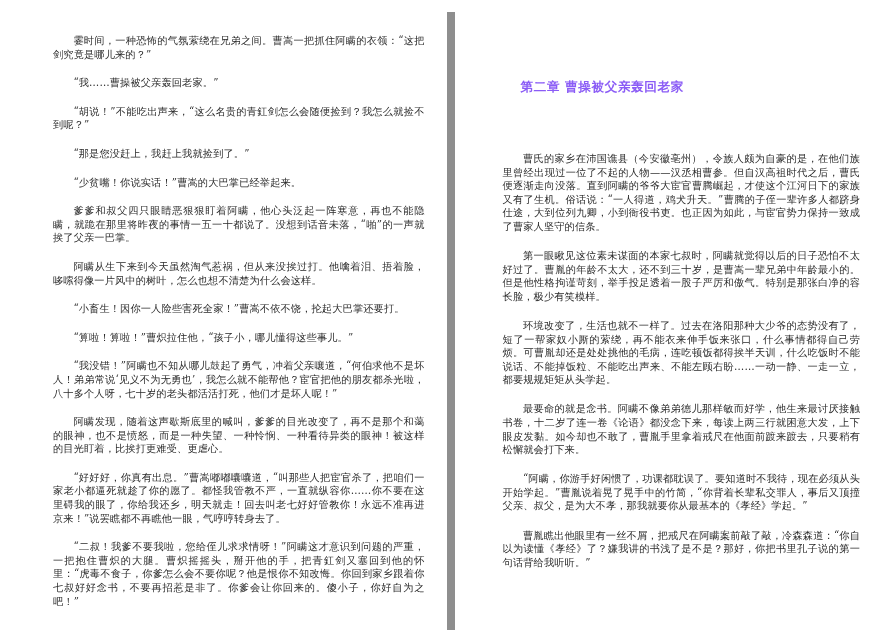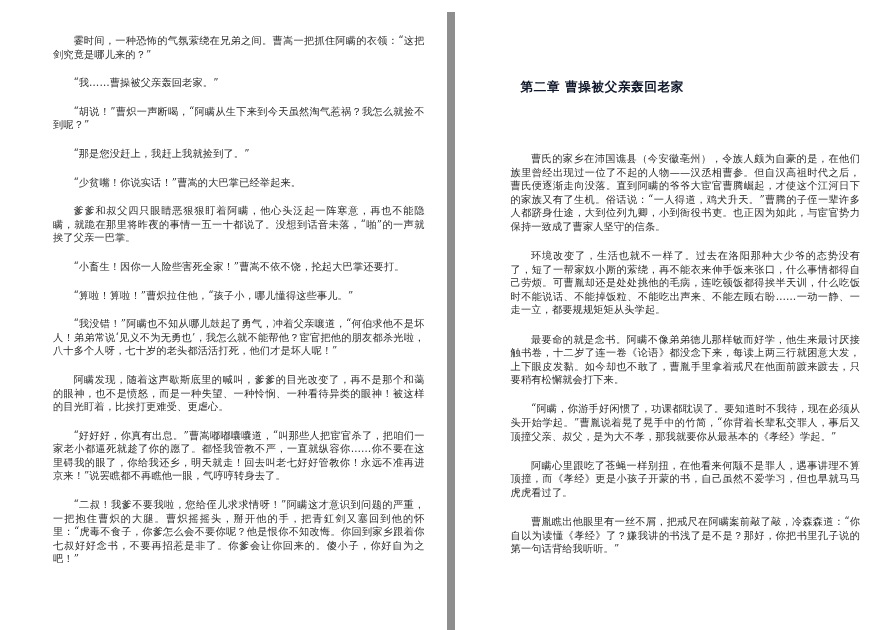--- a/index.html
+++ b/index.html
@@ -41,68 +41,69 @@
     text-indent:2em;
     text-align:justify;
     text-justify:inter-ideograph;
     margin:0 0 7px 0;
     letter-spacing:0.15px;
     font-family:"DejaVu Serif", "Liberation Serif", serif;
   }
   .chapter-title {
     font-size:12.6px;
     font-weight:bold;
-    color:#0f172a;
+    color:#8b5cf6;
     letter-spacing:0.6px;
     margin:44px 0 0 22px;
     line-height:18px;
   }
   .section-heading {
     font-size:10.4px;
     font-weight:bold;
     color:#1d1d1d;
     letter-spacing:0.4px;
     margin:52px 0 0 21px;
     line-height:16px;
   }
   .right-flow { margin-top:44px; }
-  .right-flow p.para { margin-bottom:7.5px;margin-left:8px; }
+  .right-flow p.para { margin-bottom:7.5px; }
 </style>
 </head>
 <body>
 
 <div class="reader">
 
   <div class="page page-left">
     <div class="page-body">
       <p class="para">霎时间，一种恐怖的气氛萦绕在兄弟之间。曹嵩一把抓住阿瞒的衣领：“这把剑究竟是哪儿来的？”</p>
       <p class="para">“我……曹操被父亲轰回老家。”</p>
-      <p class="para">“胡说！”曹炽一声断喝，“阿瞒从生下来到今天虽然淘气惹祸？我怎么就捡不到呢？”</p>
+      <p class="para">“胡说！”不能吃出声来，“这么名贵的青釭剑怎么会随便捡到？我怎么就捡不到呢？”</p>
       <p class="para">“那是您没赶上，我赶上我就捡到了。”</p>
       <p class="para">“少贫嘴！你说实话！”曹嵩的大巴掌已经举起来。</p>
       <p class="para">爹爹和叔父四只眼睛恶狠狠盯着阿瞒，他心头泛起一阵寒意，再也不能隐瞒，就跪在那里将昨夜的事情一五一十都说了。没想到话音未落，“啪”的一声就挨了父亲一巴掌。</p>
+      <p class="para">阿瞒从生下来到今天虽然淘气惹祸，但从来没挨过打。他噙着泪、捂着脸，哆嗦得像一片风中的树叶，怎么也想不清楚为什么会这样。</p>
       <p class="para">“小畜生！因你一人险些害死全家！”曹嵩不依不饶，抡起大巴掌还要打。</p>
       <p class="para">“算啦！算啦！”曹炽拉住他，“孩子小，哪儿懂得这些事儿。”</p>
       <p class="para">“我没错！”阿瞒也不知从哪儿鼓起了勇气，冲着父亲嚷道，“何伯求他不是坏人！弟弟常说‘见义不为无勇也’，我怎么就不能帮他？宦官把他的朋友都杀光啦，八十多个人呀，七十岁的老头都活活打死，他们才是坏人呢！”</p>
       <p class="para">阿瞒发现，随着这声歇斯底里的喊叫，爹爹的目光改变了，再不是那个和蔼的眼神，也不是愤怒，而是一种失望、一种怜悯、一种看待异类的眼神！被这样的目光盯着，比挨打更难受、更虐心。</p>
       <p class="para">“好好好，你真有出息。”曹嵩嘟嘟囔囔道，“叫那些人把宦官杀了，把咱们一家老小都逼死就趁了你的愿了。都怪我管教不严，一直就纵容你……你不要在这里碍我的眼了，你给我还乡，明天就走！回去叫老七好好管教你！永远不准再进京来！”说罢瞧都不再瞧他一眼，气哼哼转身去了。</p>
       <p class="para">“二叔！我爹不要我啦，您给侄儿求求情呀！”阿瞒这才意识到问题的严重，一把抱住曹炽的大腿。曹炽摇摇头，掰开他的手，把青釭剑又塞回到他的怀里：“虎毒不食子，你爹怎么会不要你呢？他是恨你不知改悔。你回到家乡跟着你七叔好好念书，不要再招惹是非了。你爹会让你回来的。傻小子，你好自为之吧！”</p>
     </div>
   </div>
 
   <div class="gutter"></div>
 
   <div class="page page-right">
     <div class="page-body">
       <div class="chapter-title">第二章  曹操被父亲轰回老家</div>
       <div class="right-flow">
         <p class="para">曹氏的家乡在沛国谯县（今安徽亳州），令族人颇为自豪的是，在他们族里曾经出现过一位了不起的人物——汉丞相曹参。但自汉高祖时代之后，曹氏便逐渐走向没落。直到阿瞒的爷爷大宦官曹腾崛起，才使这个江河日下的家族又有了生机。俗话说：“一人得道，鸡犬升天。”曹腾的子侄一辈许多人都跻身仕途，大到位列九卿，小到衙役书吏。也正因为如此，与宦官势力保持一致成了曹家人坚守的信条。</p>
+        <p class="para">第一眼瞅见这位素未谋面的本家七叔时，阿瞒就觉得以后的日子恐怕不太好过了。曹胤的年龄不太大，还不到三十岁，是曹嵩一辈兄弟中年龄最小的。但是他性格拘谨苛刻，举手投足透着一股子严厉和傲气。特别是那张白净的容长脸，极少有笑模样。</p>
         <p class="para">环境改变了，生活也就不一样了。过去在洛阳那种大少爷的态势没有了，短了一帮家奴小厮的萦绕，再不能衣来伸手饭来张口，什么事情都得自己劳烦。可曹胤却还是处处挑他的毛病，连吃顿饭都得挨半天训，什么吃饭时不能说话、不能掉饭粒、不能吃出声来、不能左顾右盼……一动一静、一走一立，都要规规矩矩从头学起。</p>
         <p class="para">最要命的就是念书。阿瞒不像弟弟德儿那样敏而好学，他生来最讨厌接触书卷，十二岁了连一卷《论语》都没念下来，每读上两三行就困意大发，上下眼皮发黏。如今却也不敢了，曹胤手里拿着戒尺在他面前踱来踱去，只要稍有松懈就会打下来。</p>
         <p class="para">“阿瞒，你游手好闲惯了，功课都耽误了。要知道时不我待，现在必须从头开始学起。”曹胤说着晃了晃手中的竹简，“你背着长辈私交罪人，事后又顶撞父亲、叔父，是为大不孝，那我就要你从最基本的《孝经》学起。”</p>
-        <p class="para">阿瞒心里跟吃了苍蝇一样别扭，在他看来何颙不是罪人，遇事讲理不算顶撞，而《孝经》更是小孩子开蒙的书，自己虽然不爱学习，但也早就马马虎虎看过了。</p>
         <p class="para">曹胤瞧出他眼里有一丝不屑，把戒尺在阿瞒案前敲了敲，冷森森道：“你自以为读懂《孝经》了？嫌我讲的书浅了是不是？那好，你把书里孔子说的第一句话背给我听听。”</p>
 
       </div>
     </div>
   </div>
 
 </div>
 
 </body></html>

